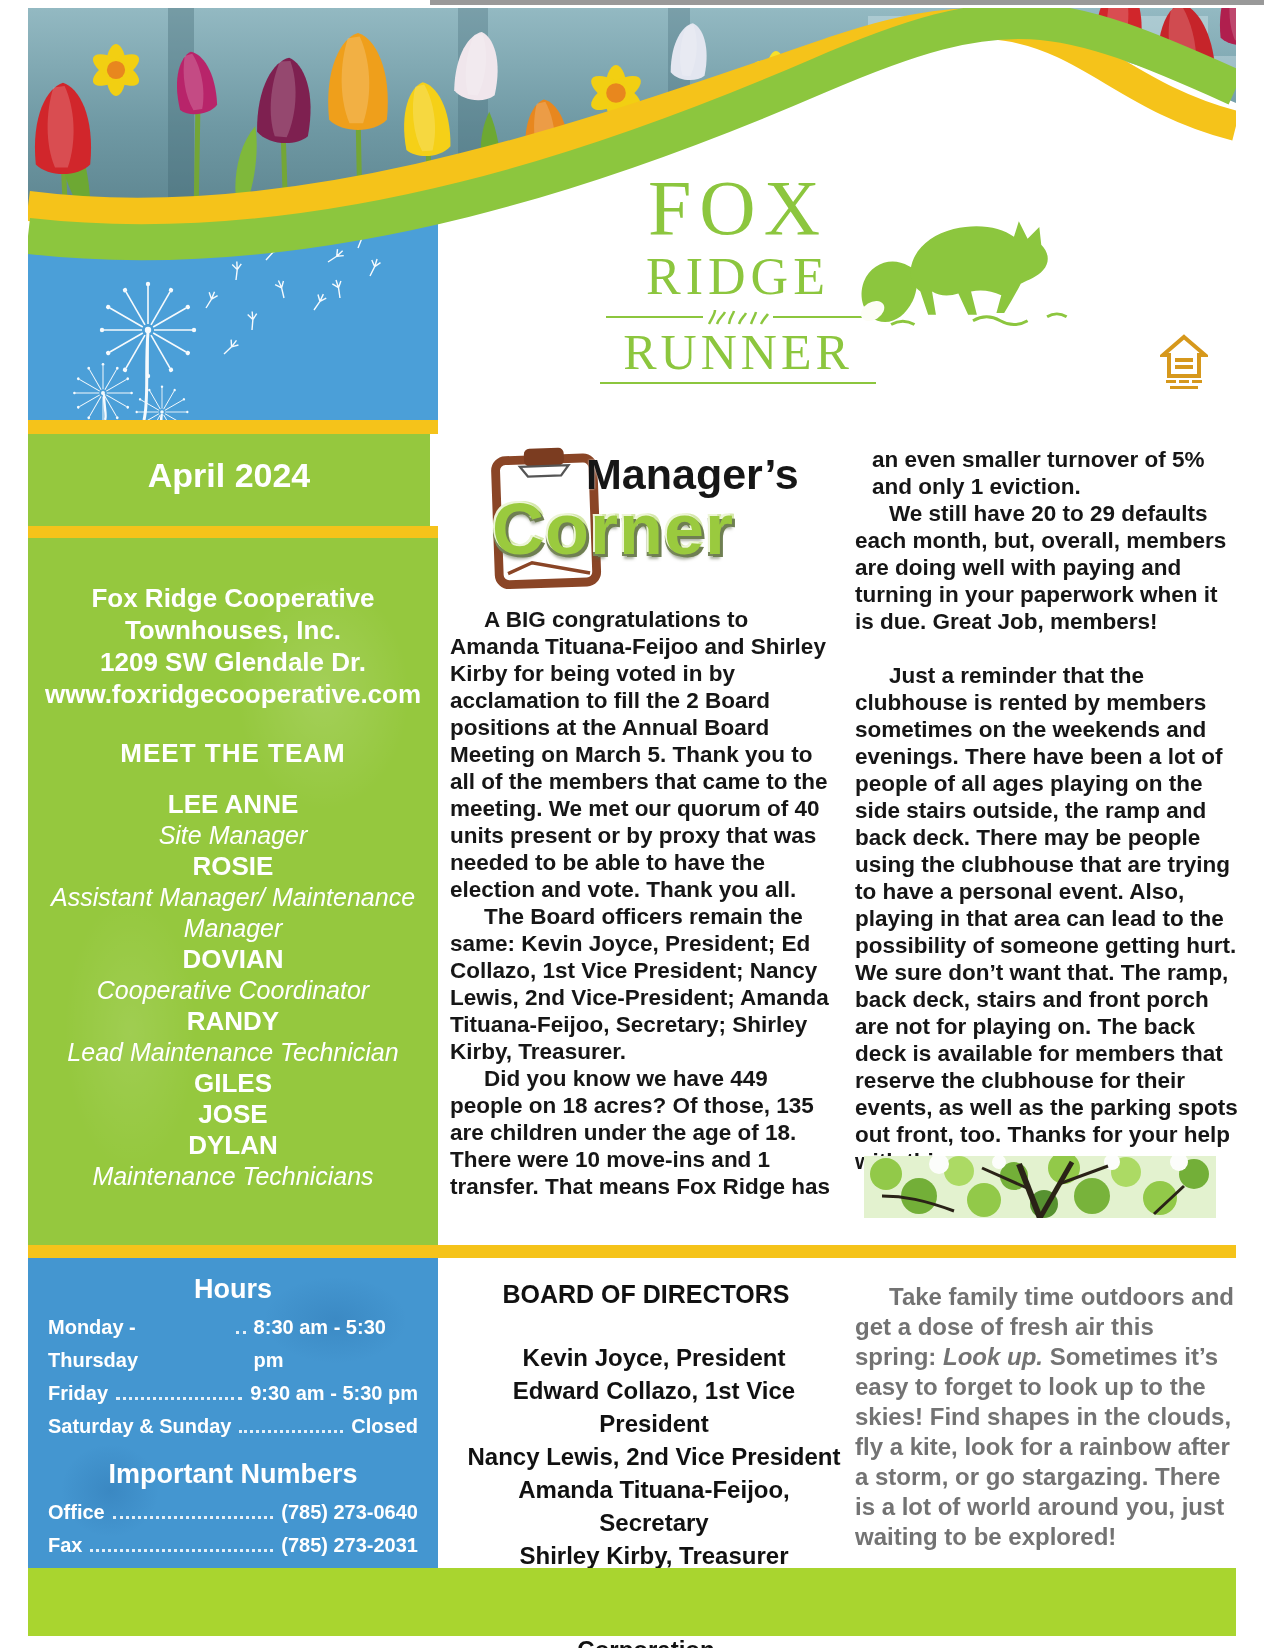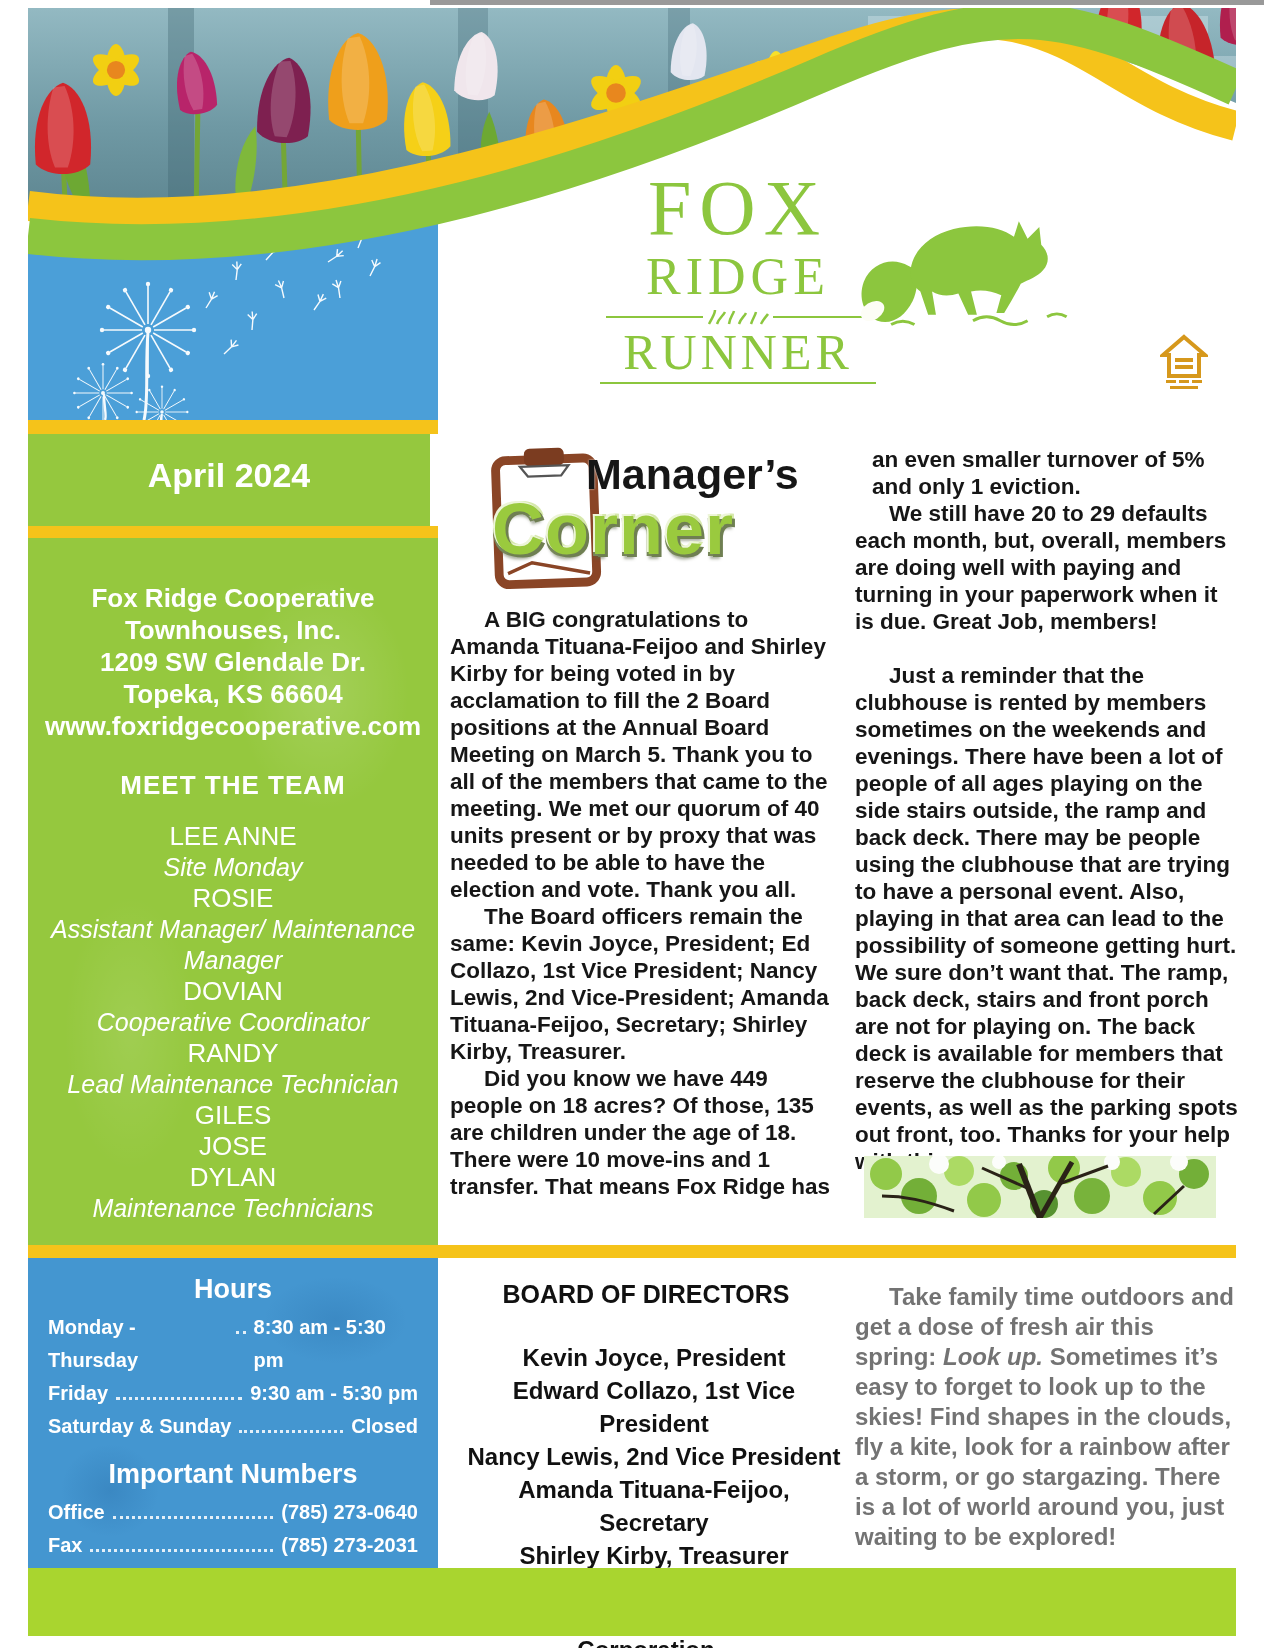--- a/index.html
+++ b/index.html
@@ -14,21 +14,21 @@
   .stripe-y2{left:28px;top:526px;width:410px;height:12px;background:var(--yellow,#f5c31a);}
   .green-seg2{left:28px;top:538px;width:410px;height:707px;
      background:
        radial-gradient(closest-side at 72% 22%, rgba(255,255,255,.14), transparent 75%),
        radial-gradient(closest-side at 25% 70%, rgba(255,255,255,.10), transparent 65%),
        var(--green,#95c83e);}
   .month{padding-top:22px;text-align:center;color:#fff;font-size:34px;font-weight:bold;}
   .org{margin-top:44px;text-align:center;color:#fff;font-size:26px;line-height:32px;font-weight:bold;}
   .team-head{margin-top:28px;text-align:center;color:#fff;font-size:26px;font-weight:bold;letter-spacing:1px;}
   .team{margin-top:20px;text-align:center;color:#fff;}
-  .member-name{font-size:26px;line-height:31px;font-weight:normal;}
+  .member-name{font-size:26px;line-height:31px;font-weight:bold;}
   .member-role{font-size:25px;line-height:31px;font-style:italic;}
   
   .stripe-y3{left:28px;top:1245px;width:1208px;height:13px;background:var(--yellow,#f5c31a);}
   .green-bottom{left:28px;top:1568px;width:1208px;height:68px;background:var(--green-bright,#a9d52f);}
   
   .blue-box{left:28px;top:1258px;width:410px;height:310px;box-sizing:border-box;padding:12px 20px 0 20px;
      background:
        radial-gradient(closest-side at 75% 20%, rgba(20,80,140,.18), transparent 70%),
        radial-gradient(closest-side at 20% 75%, rgba(20,80,140,.20), transparent 60%),
        var(--blue2,#4496d0);
@@ -259,28 +259,27 @@
   <div class="abs stripe-y1"></div>
   <div class="abs green-seg1">
     <div class="month">April 2024</div>
   </div>
   <div class="abs stripe-y2"></div>
   <div class="abs green-seg2">
     <div class="org">
       <div>Fox Ridge Cooperative</div>
       <div>Townhouses, Inc.</div>
       <div>1209 SW Glendale Dr.</div>
-      <div>Topeka, KS 66604</div>
       <div>www.foxridgecooperative.com</div>
     </div>
     <div class="team-head">MEET THE TEAM</div>
     <div class="team">
       <div>
         <div class="member-name">LEE ANNE</div>
-        <div class="member-role">Site Monday</div>
+        <div class="member-role">Site Manager</div>
       </div>
       <div>
         <div class="member-name">ROSIE</div>
         <div class="member-role">Assistant Manager/ Maintenance Manager</div>
       </div>
       <div>
         <div class="member-name">DOVIAN</div>
         <div class="member-role">Cooperative Coordinator</div>
       </div>
       <div>

